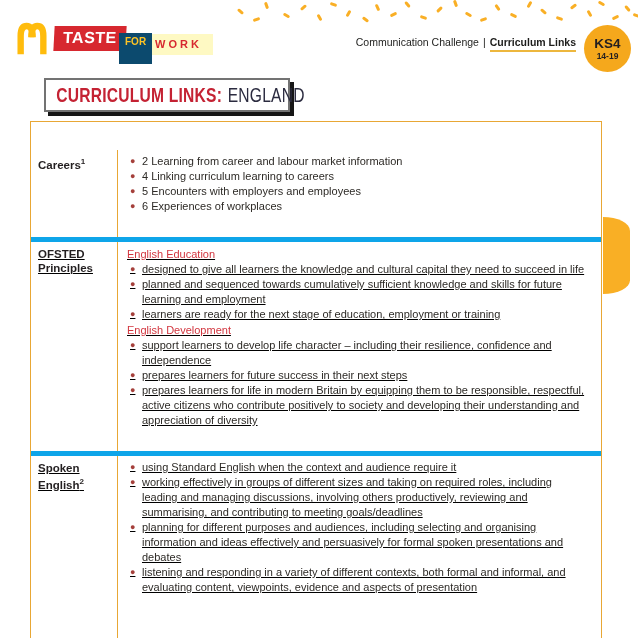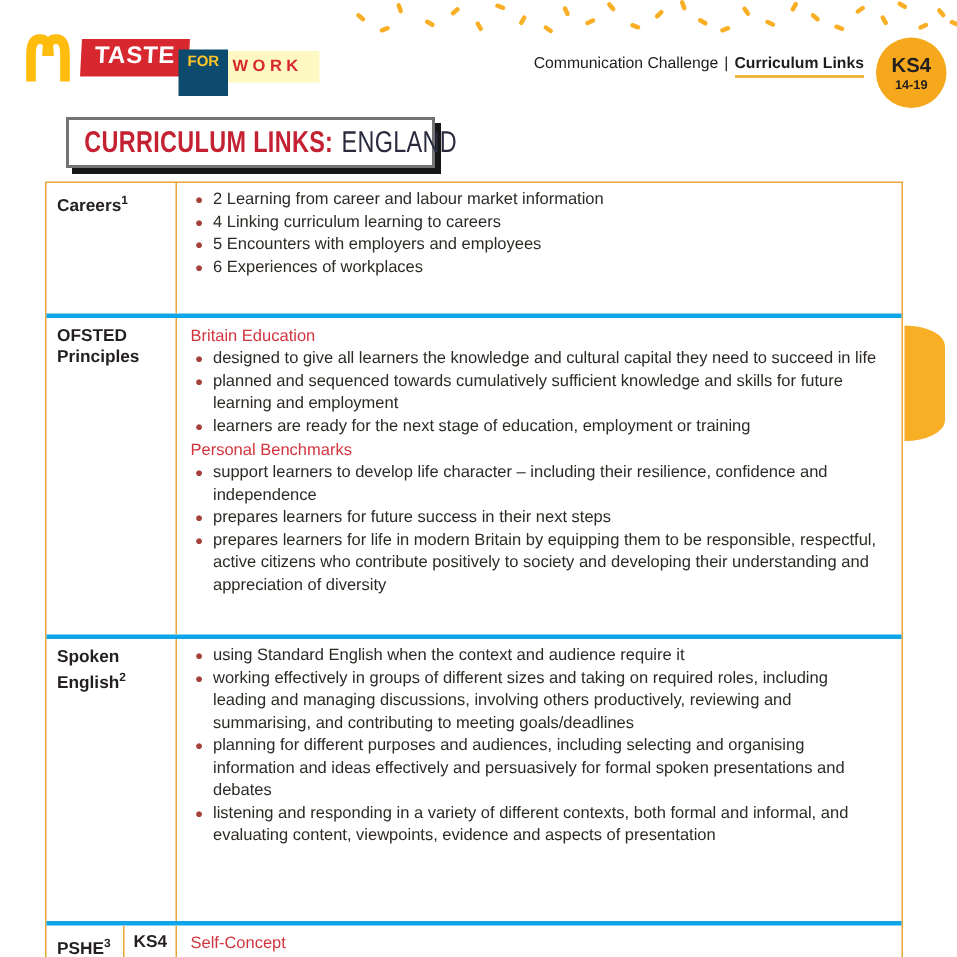--- a/index.html
+++ b/index.html
@@ -36,33 +36,33 @@
   .title-label { color:#C42233; }
   .title-region { color:#2B2B3F; font-weight:500; margin-left:7px; }
 
   
   .half-moon { position:absolute; left:603px; top:217px; width:27px; height:77px; background:#F9AF25;
       border-radius:0 77px 77px 0 / 0 39px 39px 0; }
 
   
   .ctable { position:absolute; left:30px; top:121px; width:572px; border:1px solid #E8A735; background:#ffffff; }
   .t-row { display:flex; }
-  .t-row + .t-row { border-top:3px solid #0ea5e9; }
+  .t-row + .t-row { border-top:5px solid #0ea5e9;text-decoration:underline; }
   .t-head { width:87px; flex:none; border-right:1px solid #E8A735; padding:5px 4px 4px 7px;
       font-weight:700; font-size:11.5px; line-height:14px; color:#231F20; }
   .t-head.narrow { width:52px; }
   .t-sub { width:35px; flex:none; border-right:1px solid #E8A735; padding:5px 3px 4px 6px;
       font-weight:700; font-size:11.5px; color:#231F20; }
   .t-content { flex:1; padding:4px 14px 5px 9px; font-size:11px; line-height:15px; color:#2D2A26; }
   .lead { color:#D2353E; margin-top:1px; }
   .bullet { display:flex; }
   .bullet .dot { flex:none; width:15px; padding-left:3px; color:#A5403B; font-size:9px; line-height:15px; }
   .bullet .txt { flex:1; }
   sup { font-size:8px; }
-  .row-careers { min-height:87px; }
+  .row-careers { min-height:87px;margin-top:28px; }
   .row-ofsted  { min-height:214px; }
   .row-spoken  { min-height:191px; }
   .row-pshe    { min-height:80px; }
 </style>
 </head>
 <body>
 
 <div class="page">
 
   <div id="confetti-layer">
@@ -150,36 +150,36 @@
             </div>
           </div>
       </div>
     </div>
 
     <div class="t-row row-ofsted">
       <div class="t-head">
         <span>OFSTED Principles</span>
       </div>
       <div class="t-content">
-        <div class="lead">Britain Education</div>
+        <div class="lead">English Education</div>
         <div>
             <div class="bullet">
               <span class="dot">●</span>
               <span class="txt">designed to give all learners the knowledge and cultural capital they need to succeed in life</span>
             </div>
             <div class="bullet">
               <span class="dot">●</span>
               <span class="txt">planned and sequenced towards cumulatively sufficient knowledge and skills for future learning and employment</span>
             </div>
             <div class="bullet">
               <span class="dot">●</span>
               <span class="txt">learners are ready for the next stage of education, employment or training</span>
             </div>
           </div>
-        <div class="lead">Personal Benchmarks</div>
+        <div class="lead">English Development</div>
         <div>
             <div class="bullet">
               <span class="dot">●</span>
               <span class="txt">support learners to develop life character – including their resilience, confidence and independence</span>
             </div>
             <div class="bullet">
               <span class="dot">●</span>
               <span class="txt">prepares learners for future success in their next steps</span>
             </div>
             <div class="bullet">

